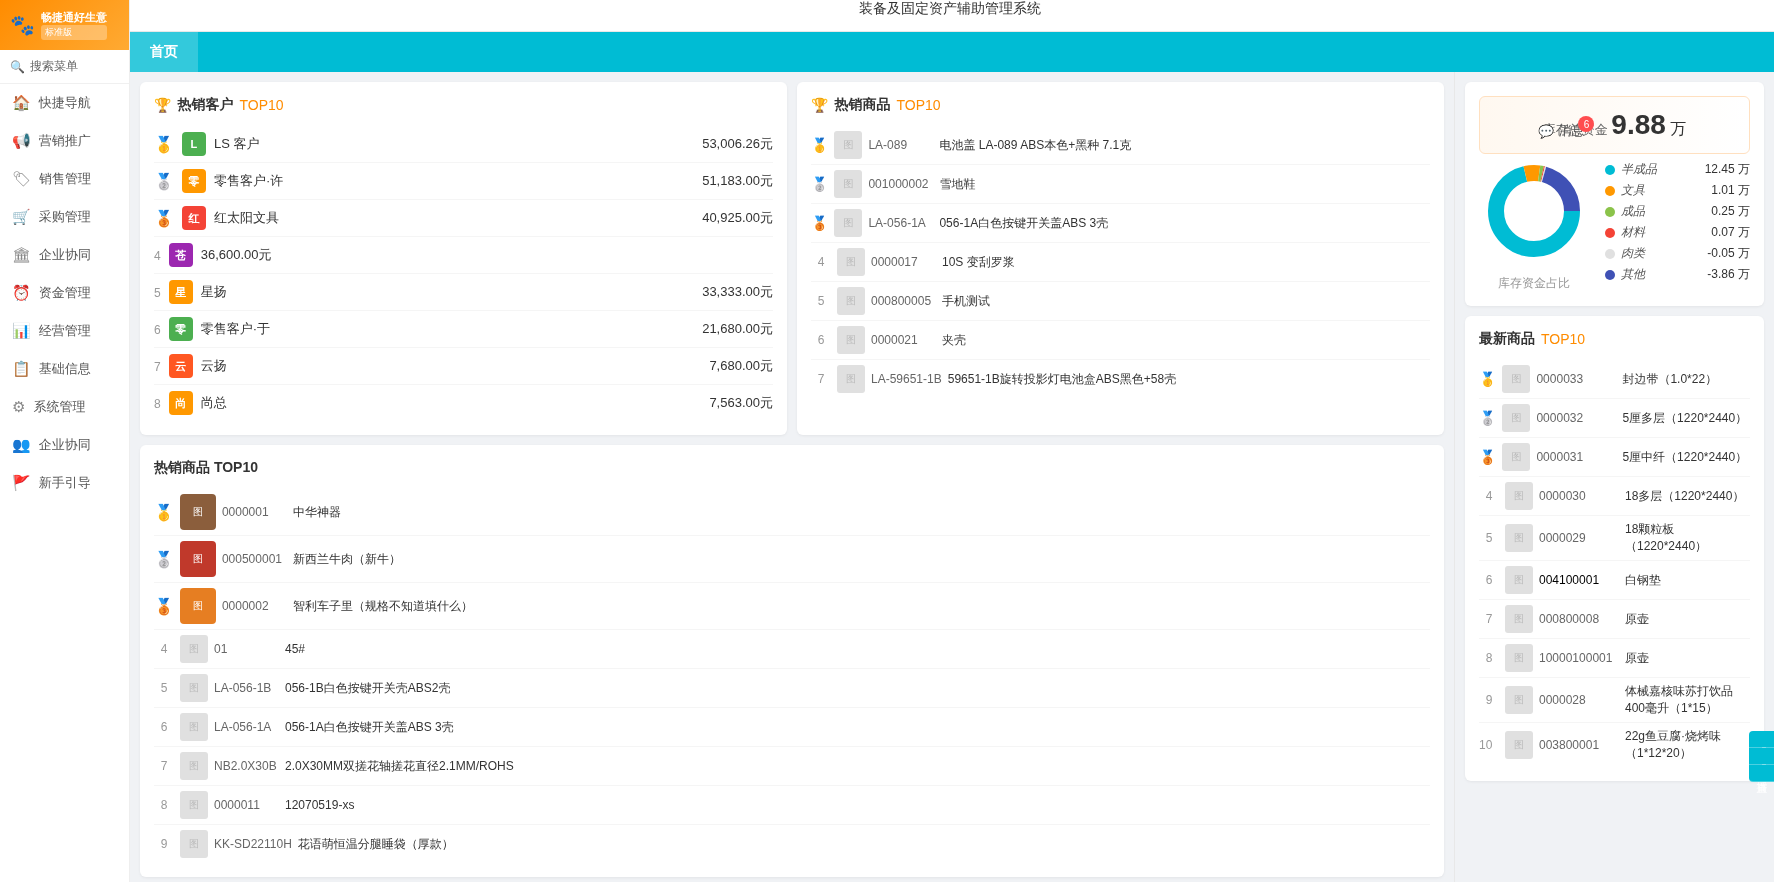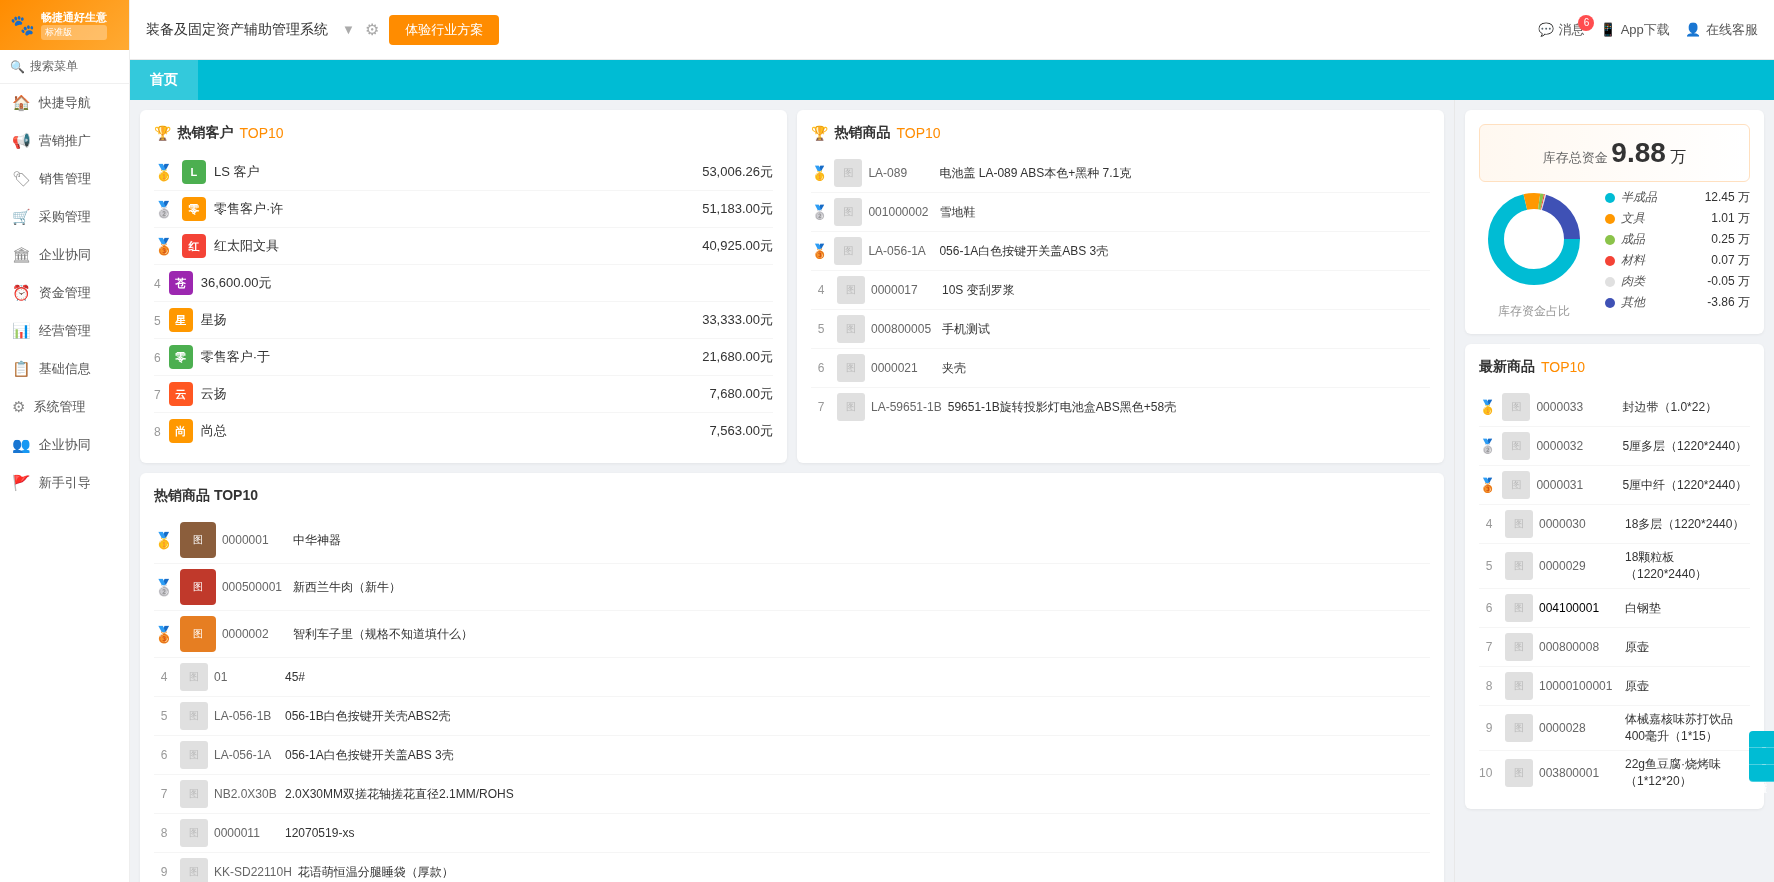--- a/index.html
+++ b/index.html
@@ -62,27 +62,28 @@
     .sidebar-nav-item .nav-icon { font-size: 15px; color: #888; }
 
     
     .main-area {
       flex: 1;
       display: flex;
       flex-direction: column;
       overflow: hidden;
     }
     .topbar {
-      height: 60px;
+      height: 32px;
       background: #fff;
       display: flex;
       align-items: center;
       padding: 0 16px;
       border-bottom: 1px solid #e8e8e8;
       gap: 10px;
+      flex-direction: column;
     }
     .topbar-system-name {
       font-size: 14px;
       color: #333;
       margin-right: 4px;
     }
     .topbar-dropdown { color: #aaa; cursor: pointer; }
     .topbar-gear { color: #aaa; cursor: pointer; font-size: 16px; }
     .topbar-btn {
       background: #ff8c00;

